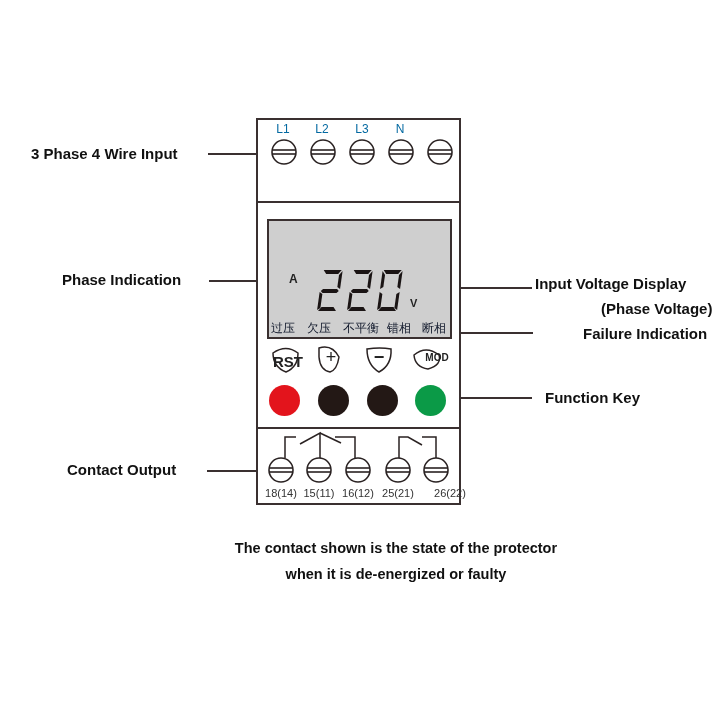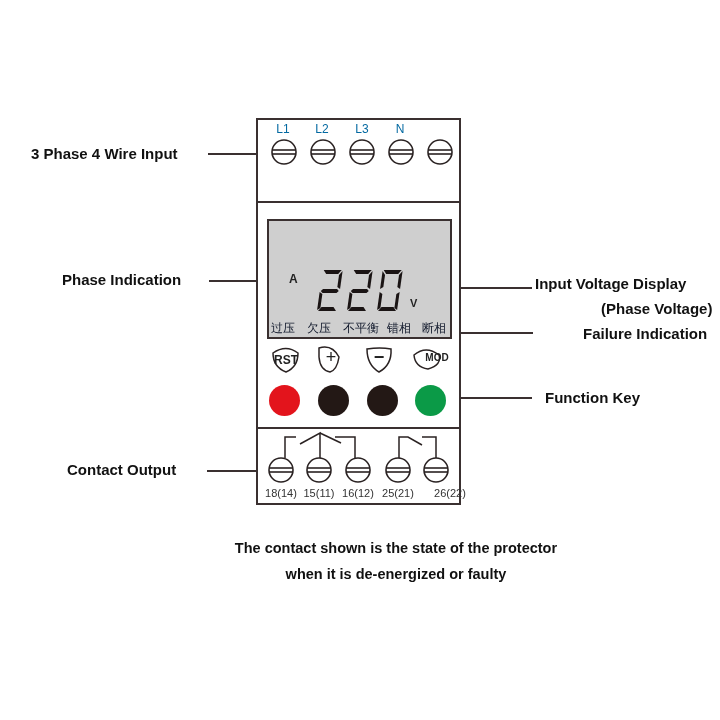--- a/index.html
+++ b/index.html
@@ -8,21 +8,21 @@
   .abs { position:absolute; }
   .label { position:absolute; font-weight:bold; font-size:15px; color:#111; white-space:nowrap; }
   .lead { position:absolute; height:1.5px; background:#3a3030; }
   .box { position:absolute; border:2px solid #3a3030; box-sizing:border-box; background:#fff; }
   .term-label { position:absolute; font-size:12px; color:#0369a1; text-align:center; width:30px; }
   .bottom-term-label { position:absolute; font-size:11px; color:#333; text-align:center; width:44px; }
   .lcd { position:absolute; background:#cfcfcf; border:2px solid #3a3030; box-sizing:border-box; }
   .lcd-txt { position:absolute; font-size:12px; color:#222; }
   .fail { position:absolute; font-size:12px; color:#0f172a; white-space:nowrap; }
   .btn { position:absolute; width:31px; height:31px; border-radius:50%; }
-  .keycap { position:absolute; font-size:12px; font-weight:bold; color:#222; text-align:center; }
+  .keycap { position:absolute; font-size:15px; font-weight:bold; color:#222; text-align:center; }
   .note { position:absolute; left:0; width:720px; text-align:center; font-weight:bold; font-size:14.5px; color:#111;margin-left:36px; }
 </style>
 </head>
 <body>
 
 <div class="label" style="left:31px; top:145px;">3 Phase 4 Wire Input</div>
 <div class="lead" style="left:208px; top:153px; width:62px;"></div>
 
 <div class="label" style="left:62px; top:271px;">Phase Indication</div>
 <div class="lead" style="left:209px; top:280px; width:75px;"></div>

